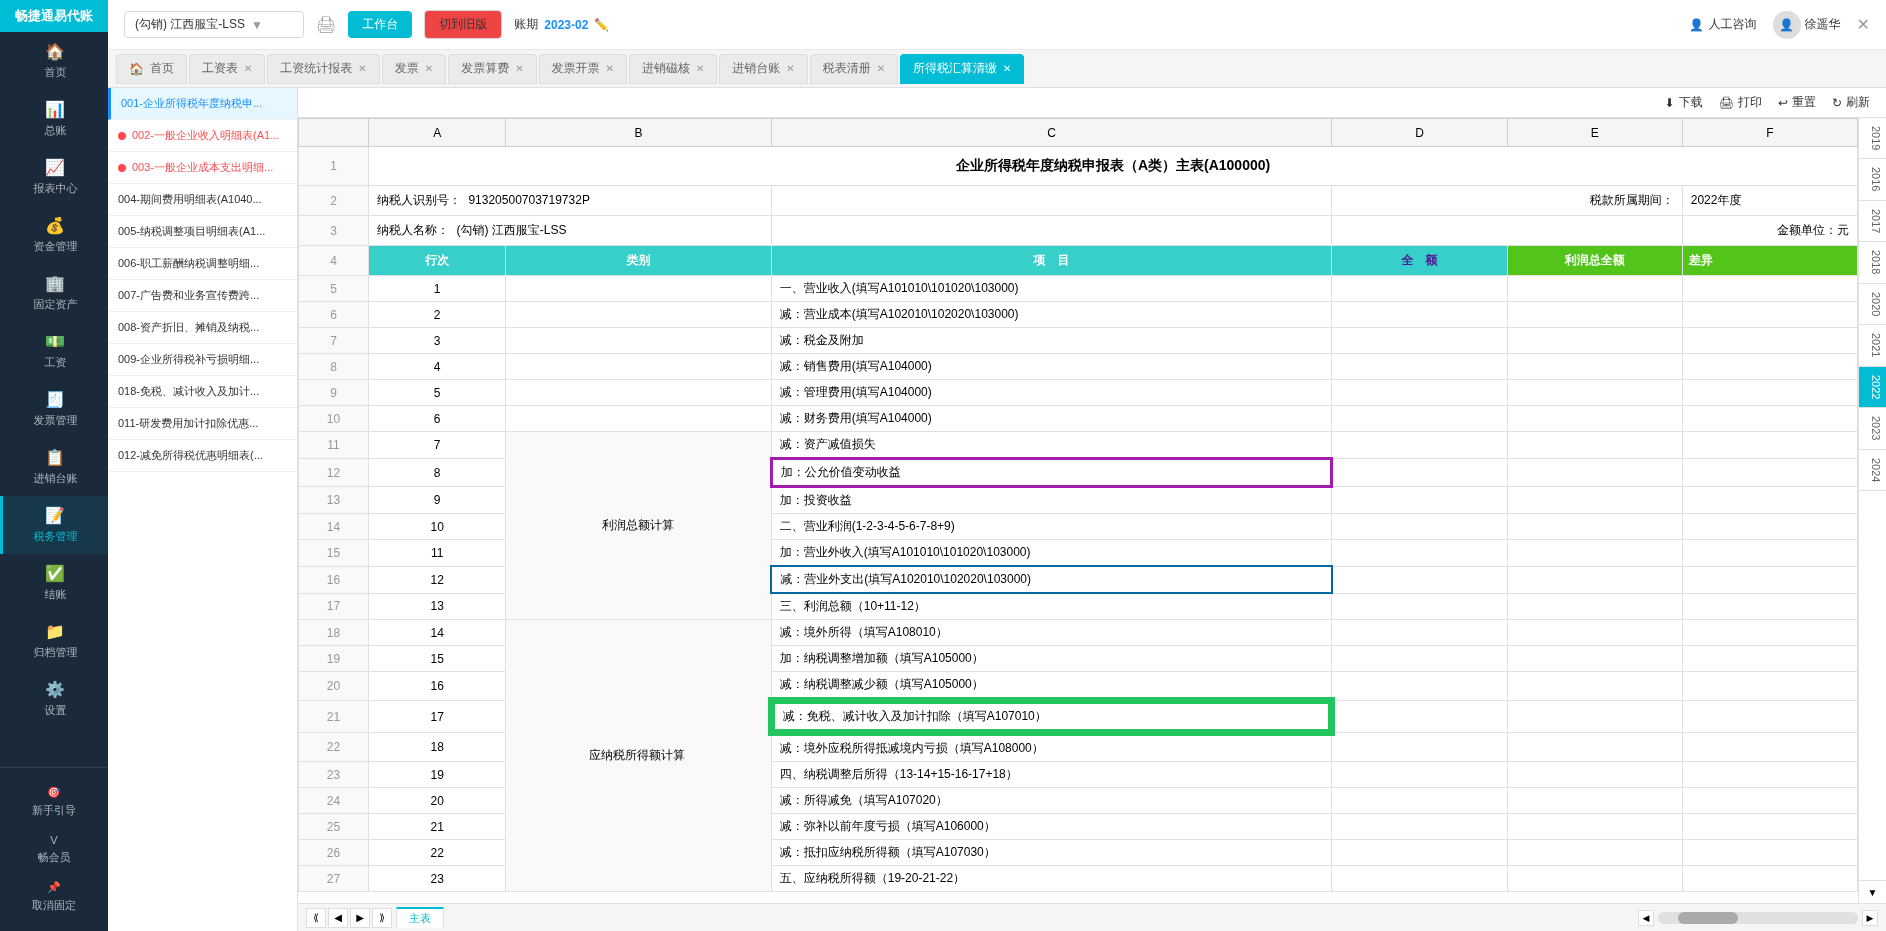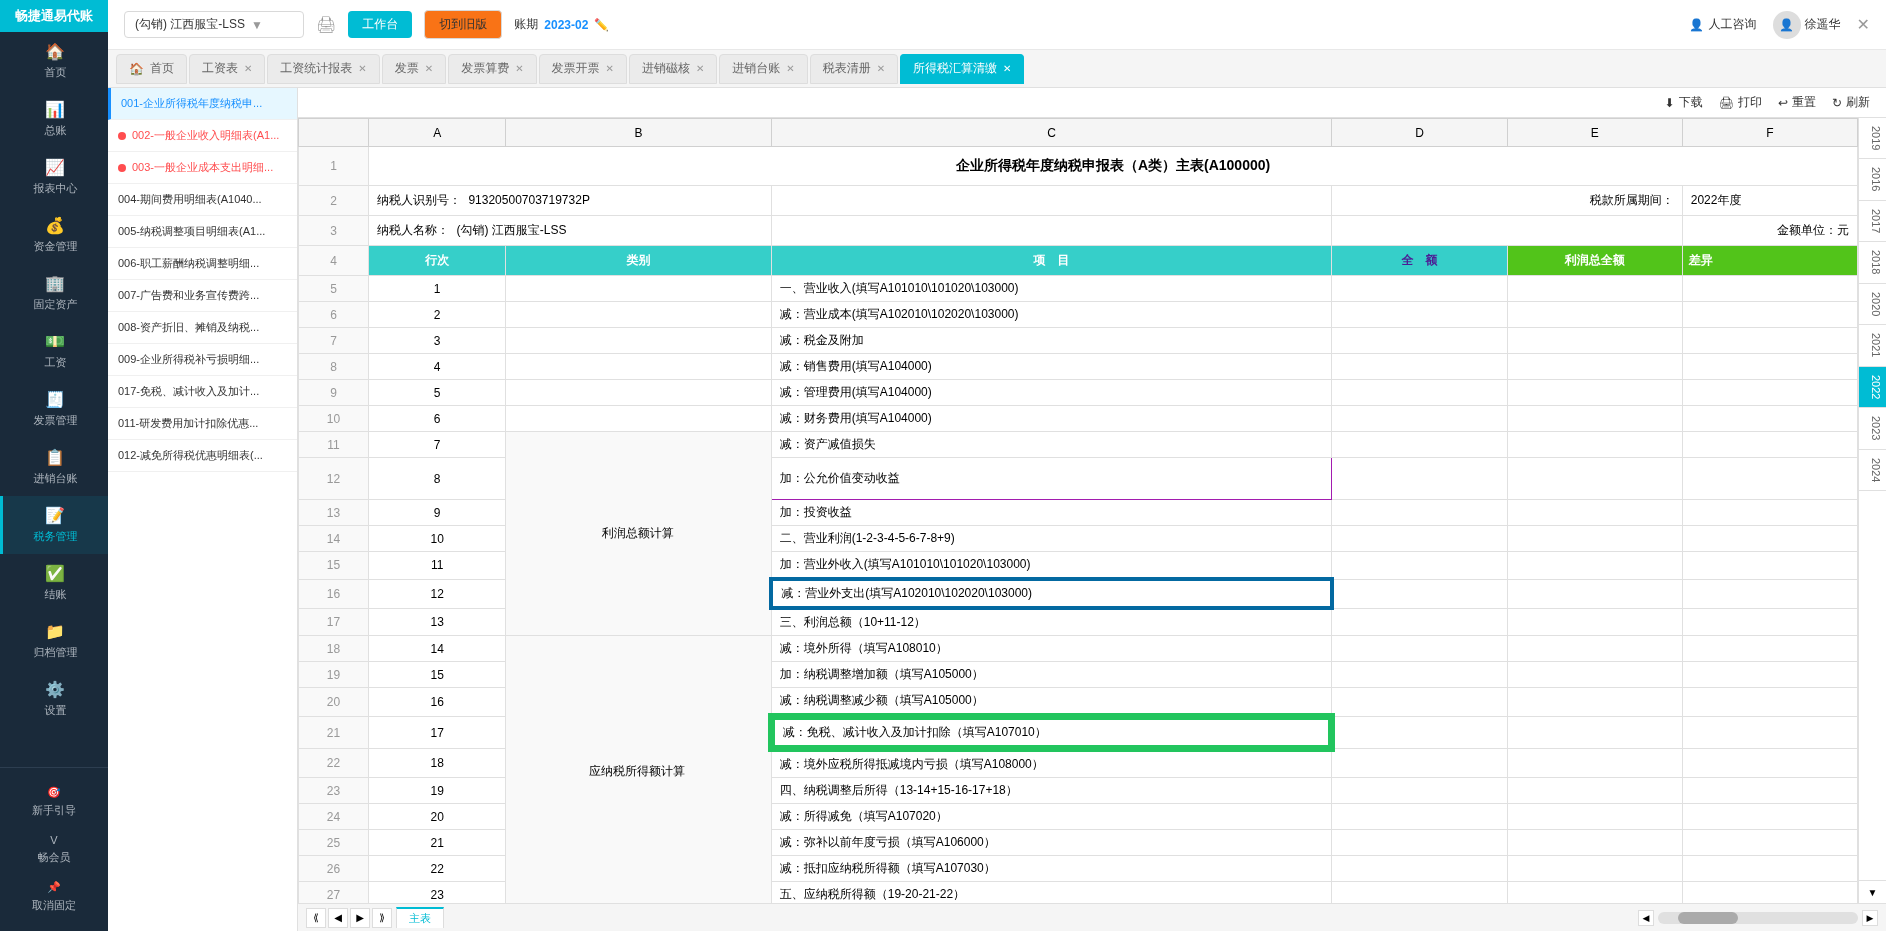--- a/index.html
+++ b/index.html
@@ -19,21 +19,21 @@
     .sidebar-bottom-item { display: flex; flex-direction: column; align-items: center; padding: 8px 4px; cursor: pointer; color: #adb5bd; font-size: 11px; gap: 4px; }
     
     
     .main-content { flex: 1; display: flex; flex-direction: column; overflow: hidden; }
     
     
     .top-bar { height: 50px; background: white; display: flex; align-items: center; padding: 0 16px; border-bottom: 1px solid #e8e8e8; gap: 12px; }
     .company-selector { display: flex; align-items: center; gap: 6px; padding: 4px 10px; border: 1px solid #d9d9d9; border-radius: 4px; cursor: pointer; min-width: 180px; font-size: 12px; color: #333; }
     .company-selector .arrow { color: #999; }
     .btn-workstation { background: #00bcd4; color: white; border: none; padding: 5px 14px; border-radius: 4px; cursor: pointer; font-size: 12px; }
-    .btn-switch { background: #f97316; color: #333; border: 1px solid #d9d9d9; padding: 5px 14px; border-radius: 4px; cursor: pointer; font-size: 12px; }
+    .btn-switch { background: #ef4444; color: #333; border: 1px solid #d9d9d9; padding: 5px 14px; border-radius: 4px; cursor: pointer; font-size: 12px; }
     .accounting-period { display: flex; align-items: center; gap: 6px; color: #333; font-size: 12px; }
     .top-right { margin-left: auto; display: flex; align-items: center; gap: 16px; color: #333; font-size: 12px; }
     .top-right-item { display: flex; align-items: center; gap: 4px; cursor: pointer; }
     .avatar { width: 28px; height: 28px; border-radius: 50%; background: #ddd; display: flex; align-items: center; justify-content: center; overflow: hidden; }
     
     
     .tab-bar { height: 38px; background: #f5f5f5; display: flex; align-items: center; padding: 0 8px; gap: 2px; border-bottom: 1px solid #e0e0e0; overflow-x: auto; }
     .tab-item { display: flex; align-items: center; padding: 4px 12px; border-radius: 4px 4px 0 0; cursor: pointer; font-size: 12px; gap: 6px; white-space: nowrap; height: 30px; border: 1px solid transparent; }
     .tab-item.active { background: white; border-color: #e0e0e0 #e0e0e0 white; color: #00bcd4; border-bottom: 2px solid #00bcd4; }
     .tab-item:not(.active) { color: #666; background: #ebebeb; border-color: #ddd; }
@@ -257,21 +257,21 @@
         <div class="left-panel-item">
           <span style="font-size:11px;">007-广告费和业务宣传费跨...</span>
         </div>
         <div class="left-panel-item">
           <span style="font-size:11px;">008-资产折旧、摊销及纳税...</span>
         </div>
         <div class="left-panel-item">
           <span style="font-size:11px;">009-企业所得税补亏损明细...</span>
         </div>
         <div class="left-panel-item">
-          <span style="font-size:11px;">017-免税、减计收入及加计...</span>
+          <span style="font-size:11px;">018-免税、减计收入及加计...</span>
         </div>
         <div class="left-panel-item">
           <span style="font-size:11px;">011-研发费用加计扣除优惠...</span>
         </div>
         <div class="left-panel-item">
           <span style="font-size:11px;">012-减免所得税优惠明细表(...</span>
         </div>
       </div>
 
       <div class="main-panel">
@@ -426,21 +426,21 @@
                   <td style="text-align:center;border:1px solid #e0e0e0;padding:4px 8px;">7</td>
                   <td style="border:1px solid #e0e0e0;padding:4px 8px;text-align:center;background:#f9f9f9;" rowspan="7">利润总额计算</td>
                   <td style="border:1px solid #e0e0e0;padding:4px 8px;">减：资产减值损失</td>
                   <td style="border:1px solid #e0e0e0;padding:4px 8px;"></td>
                   <td style="border:1px solid #e0e0e0;padding:4px 8px;"></td>
                   <td style="border:1px solid #e0e0e0;padding:4px 8px;"></td>
                 </tr>
                 <tr>
                   <td class="row-num-col">12</td>
                   <td style="text-align:center;border:1px solid #e0e0e0;padding:4px 8px;">8</td>
-                  <td style="border:1px solid #a21caf;padding:12px 8px;">加：公允价值变动收益</td>
+                  <td style="border:3px solid #a21caf;padding:4px 8px;">加：公允价值变动收益</td>
                   <td style="border:1px solid #e0e0e0;padding:4px 8px;"></td>
                   <td style="border:1px solid #e0e0e0;padding:4px 8px;"></td>
                   <td style="border:1px solid #e0e0e0;padding:4px 8px;"></td>
                 </tr>
                 <tr>
                   <td class="row-num-col">13</td>
                   <td style="text-align:center;border:1px solid #e0e0e0;padding:4px 8px;">9</td>
                   <td style="border:1px solid #e0e0e0;padding:4px 8px;">加：投资收益</td>
                   <td style="border:1px solid #e0e0e0;padding:4px 8px;"></td>
                   <td style="border:1px solid #e0e0e0;padding:4px 8px;"></td>
@@ -458,21 +458,21 @@
                   <td class="row-num-col">15</td>
                   <td style="text-align:center;border:1px solid #e0e0e0;padding:4px 8px;">11</td>
                   <td style="border:1px solid #e0e0e0;padding:4px 8px;">加：营业外收入(填写A101010\101020\103000)</td>
                   <td style="border:1px solid #e0e0e0;padding:4px 8px;"></td>
                   <td style="border:1px solid #e0e0e0;padding:4px 8px;"></td>
                   <td style="border:1px solid #e0e0e0;padding:4px 8px;"></td>
                 </tr>
                 <tr>
                   <td class="row-num-col">16</td>
                   <td style="text-align:center;border:1px solid #e0e0e0;padding:4px 8px;">12</td>
-                  <td style="border:4px solid #0369a1;padding:4px 8px;margin-left:17px;">减：营业外支出(填写A102010\102020\103000)</td>
+                  <td style="border:2px solid #0369a1;padding:4px 8px;margin-left:17px;">减：营业外支出(填写A102010\102020\103000)</td>
                   <td style="border:1px solid #e0e0e0;padding:4px 8px;"></td>
                   <td style="border:1px solid #e0e0e0;padding:4px 8px;"></td>
                   <td style="border:1px solid #e0e0e0;padding:4px 8px;"></td>
                 </tr>
                 <tr>
                   <td class="row-num-col">17</td>
                   <td style="text-align:center;border:1px solid #e0e0e0;padding:4px 8px;">13</td>
                   <td style="border:1px solid #e0e0e0;padding:4px 8px;">三、利润总额（10+11-12）</td>
                   <td style="border:1px solid #e0e0e0;padding:4px 8px;"></td>
                   <td style="border:1px solid #e0e0e0;padding:4px 8px;"></td>

